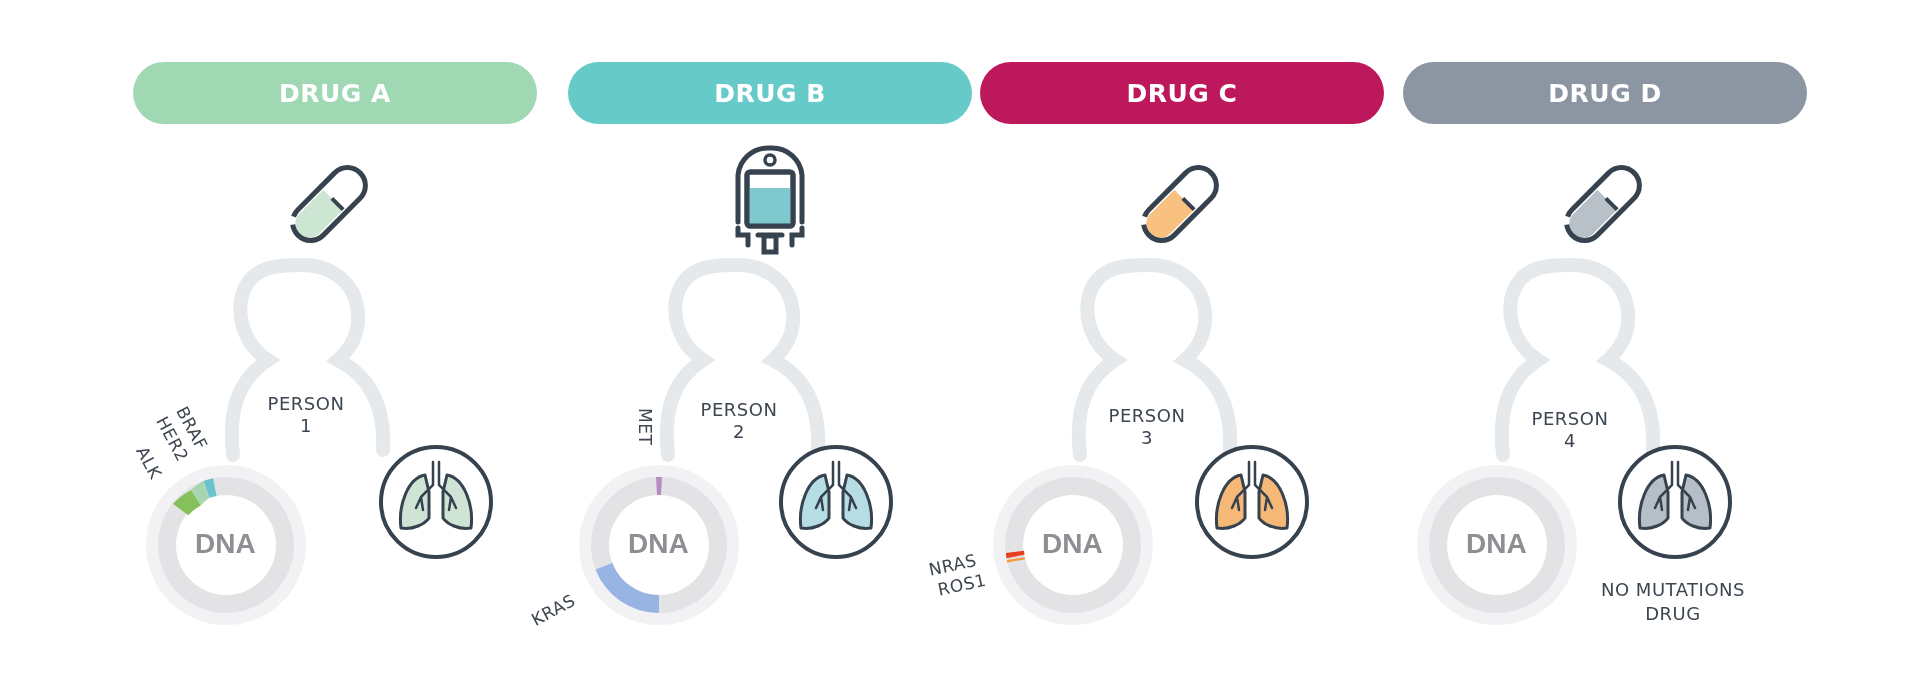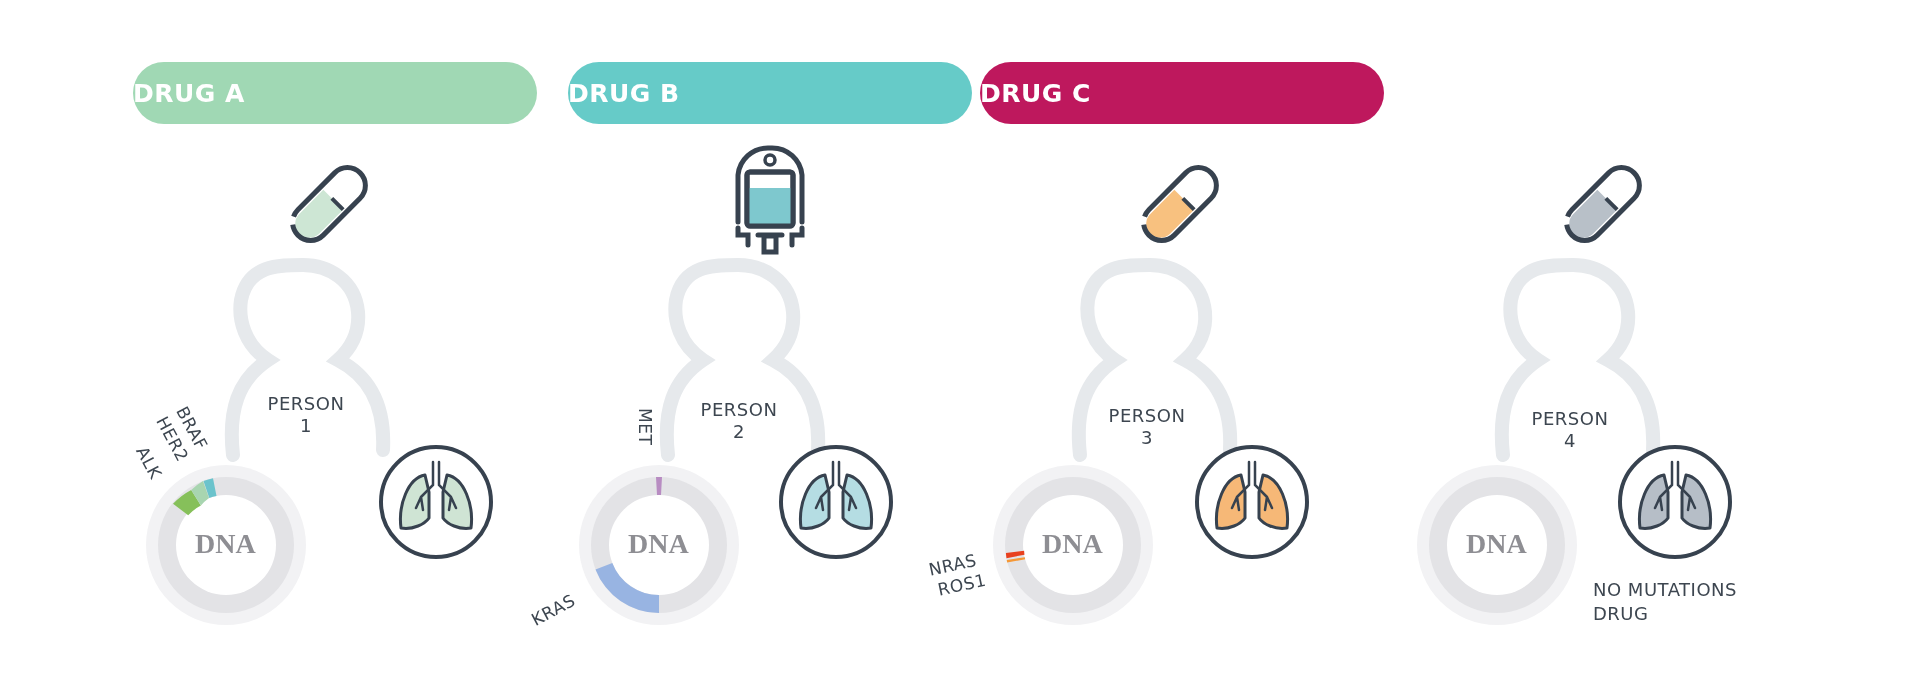--- a/index.html
+++ b/index.html
@@ -1,22 +1,22 @@
 <!DOCTYPE html>
 <html><head>
 <meta charset="utf-8">
 <style>
   html,body{margin:0;padding:0;background:#ffffff;}
   body{width:1920px;height:698px;position:relative;overflow:hidden;font-family:"Liberation Sans",sans-serif;}
   .col{position:absolute;top:0;width:404px;height:698px;}
-  .pill{position:absolute;left:0;top:62px;width:404px;height:62px;border-radius:31px;display:flex;align-items:center;justify-content:flex-start;color:#fff;font-weight:bold;font-size:25px;letter-spacing:0.5px;font-family:"DejaVu Sans",sans-serif;}
+  .pill{position:absolute;left:0;top:62px;width:404px;height:62px;border-radius:31px;display:flex;align-items:center;justify-content:center;color:#fff;font-weight:bold;font-size:25px;letter-spacing:0.5px;font-family:"DejaVu Sans",sans-serif;}
   .scene{position:absolute;left:0;top:0;width:404px;height:698px;}
   .txt{position:absolute;color:#3d4650;font-family:"DejaVu Sans",sans-serif;font-size:18px;letter-spacing:0.5px;white-space:nowrap;}
   .ctr{text-align:center;line-height:22px;}
-  .dna{position:absolute;font-family:Liberation Serif, serif;font-weight:bold;font-size:28px;color:#8e8e93;}
+  .dna{position:absolute;font-family:Liberation Sans, sans-serif;font-weight:bold;font-size:28px;color:#8e8e93;}
 </style>
 </head>
 <body>
 
 <div class="col" style="left:133px;">
   <div class="pill" style="background:#a0d8b4;">
     <span>DRUG A</span>
   </div>
   <svg class="scene" viewBox="0 0 404 698">
 
@@ -121,20 +121,23 @@
   <div class="txt ctr" style="left:122px;top:405px;width:90px;">
     <div>PERSON</div>
     <div>3</div>
   </div>
   <div class="dna" style="left:62px;top:528px;">DNA</div>
   <div class="txt" style="transform:rotate(-12deg);transform-origin:0 0;left:-53px;top:560px;font-size:17px;">NRAS</div>
   <div class="txt" style="transform:rotate(-12deg);transform-origin:0 0;left:-44px;top:580px;font-size:17px;">ROS1</div>
 </div>
 
 <div class="col" style="left:1403px;">
+  <div class="pill" style="background:#8b96a2;">
+    <span>DRUG D</span>
+  </div>
   <svg class="scene" viewBox="0 0 404 698">
     <g transform="translate(200,204) rotate(45)">
       <path d="M-14,-6 L14,-6 L14,28 A14,14 0 0 1 -14,28 Z" fill="#b8c0c8"></path>
       <rect x="-18" y="-44" width="36" height="88" rx="18" fill="none" stroke="#37424f" stroke-width="5" stroke-dasharray="120 8 95 8"></rect>
       <line x1="-2" y1="-6" x2="14" y2="-6" stroke="#37424f" stroke-width="4"></line>
     </g>
     <path d="M100,455 C95,410 105,380 135,360 C112,345 105,320 108,300 C115,265 145,265 170,265 C195,265 222,280 225,312 C227,335 216,350 205,360 C240,378 252,410 250,450" fill="none" stroke="#e6e9ec" stroke-width="14" stroke-linecap="round"></path>
     <g>
       <circle cx="94" cy="545" r="80" fill="#f2f2f4"></circle>
       <circle cx="94" cy="545" r="68" fill="#e3e3e6"></circle>
@@ -145,17 +148,17 @@
       <path d="M261,475 C244,478 234,505 237,528 C249,530 261,524 265,518 L265,492 Z" fill="#b6bec7" stroke="#37424f" stroke-width="3" stroke-linejoin="round"></path>
       <path d="M283,475 C300,478 310,505 307,528 C295,530 283,524 279,518 L279,492 Z" fill="#b6bec7" stroke="#37424f" stroke-width="3" stroke-linejoin="round"></path>
       <path d="M269,462 L269,485 L257,497 M275,462 L275,485 L287,497 M257,497 L252,508 M257,497 L259,510 M287,497 L292,508 M287,497 L285,510" fill="none" stroke="#37424f" stroke-width="2.5" stroke-linecap="round"></path>
     </g>
   </svg>
   <div class="txt ctr" style="left:122px;top:408px;width:90px;">
     <div>PERSON</div>
     <div>4</div>
   </div>
   <div class="dna" style="left:63px;top:528px;">DNA</div>
-  <div class="txt" style="left:190px;top:578px;line-height:24px;">
+  <div class="txt" style="left:198px;top:578px;line-height:24px;text-align:center;">
     <div>NO MUTATIONS</div>
     <div>DRUG</div>
   </div>
 </div>
 
 </body></html>

